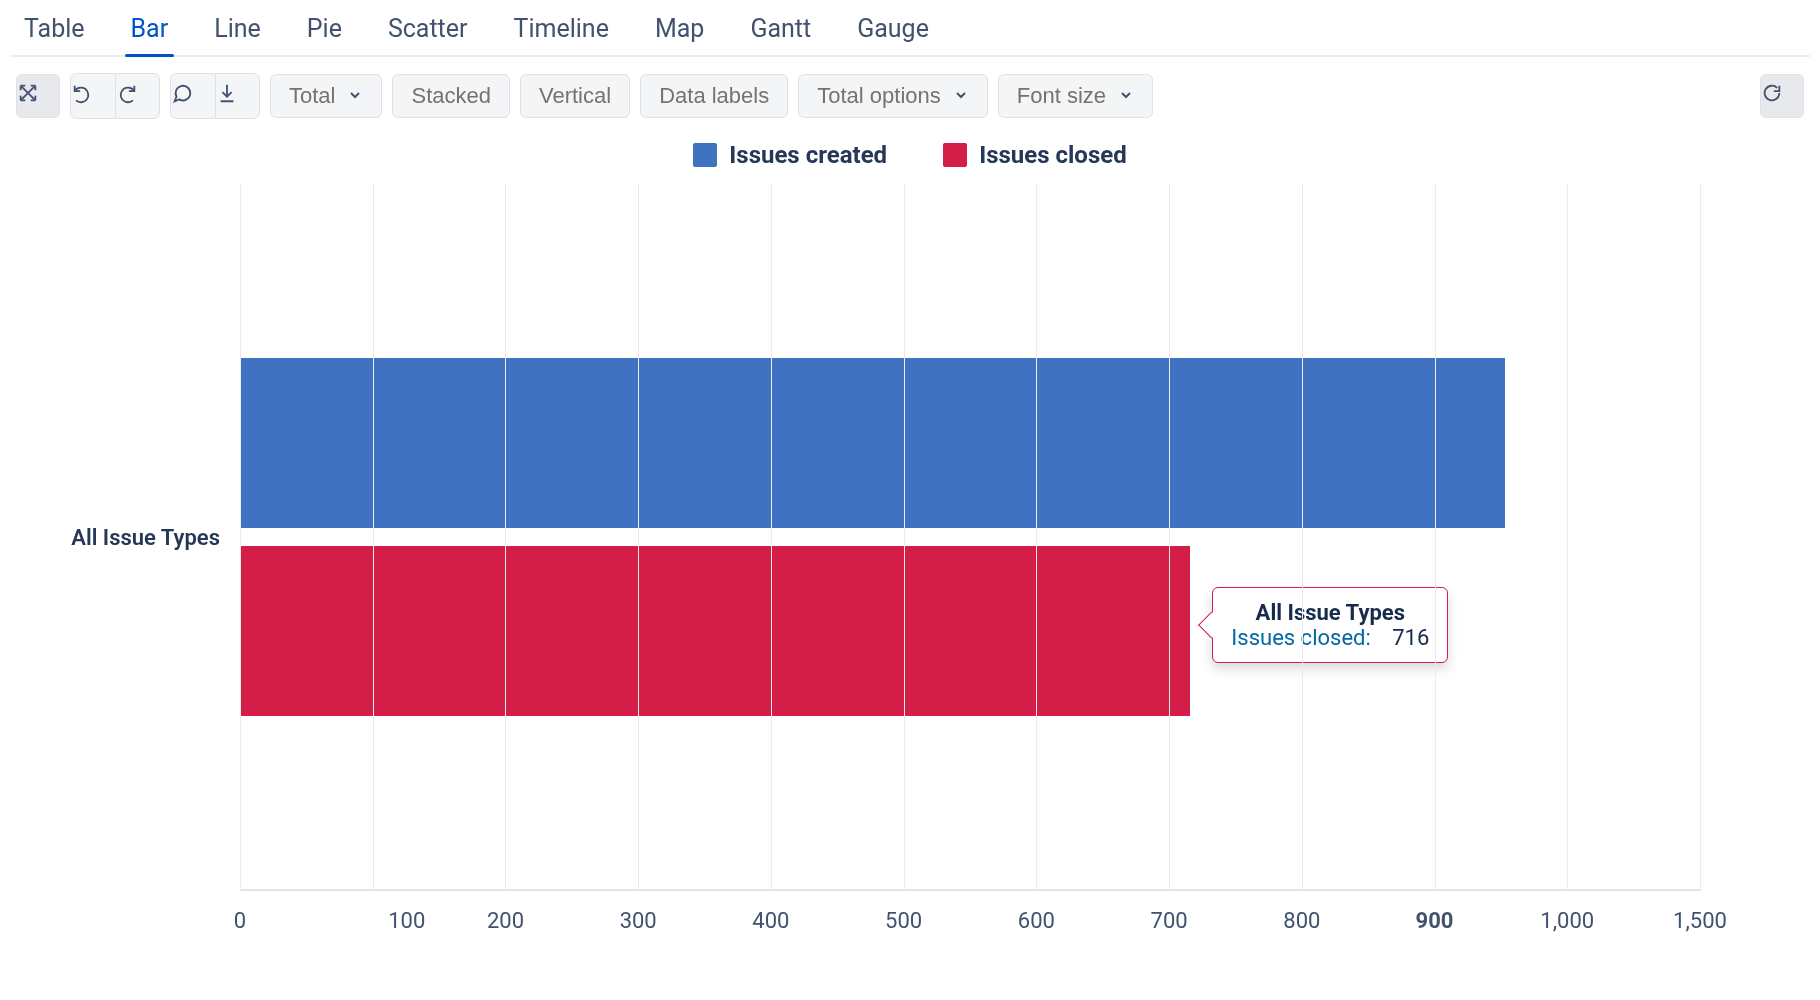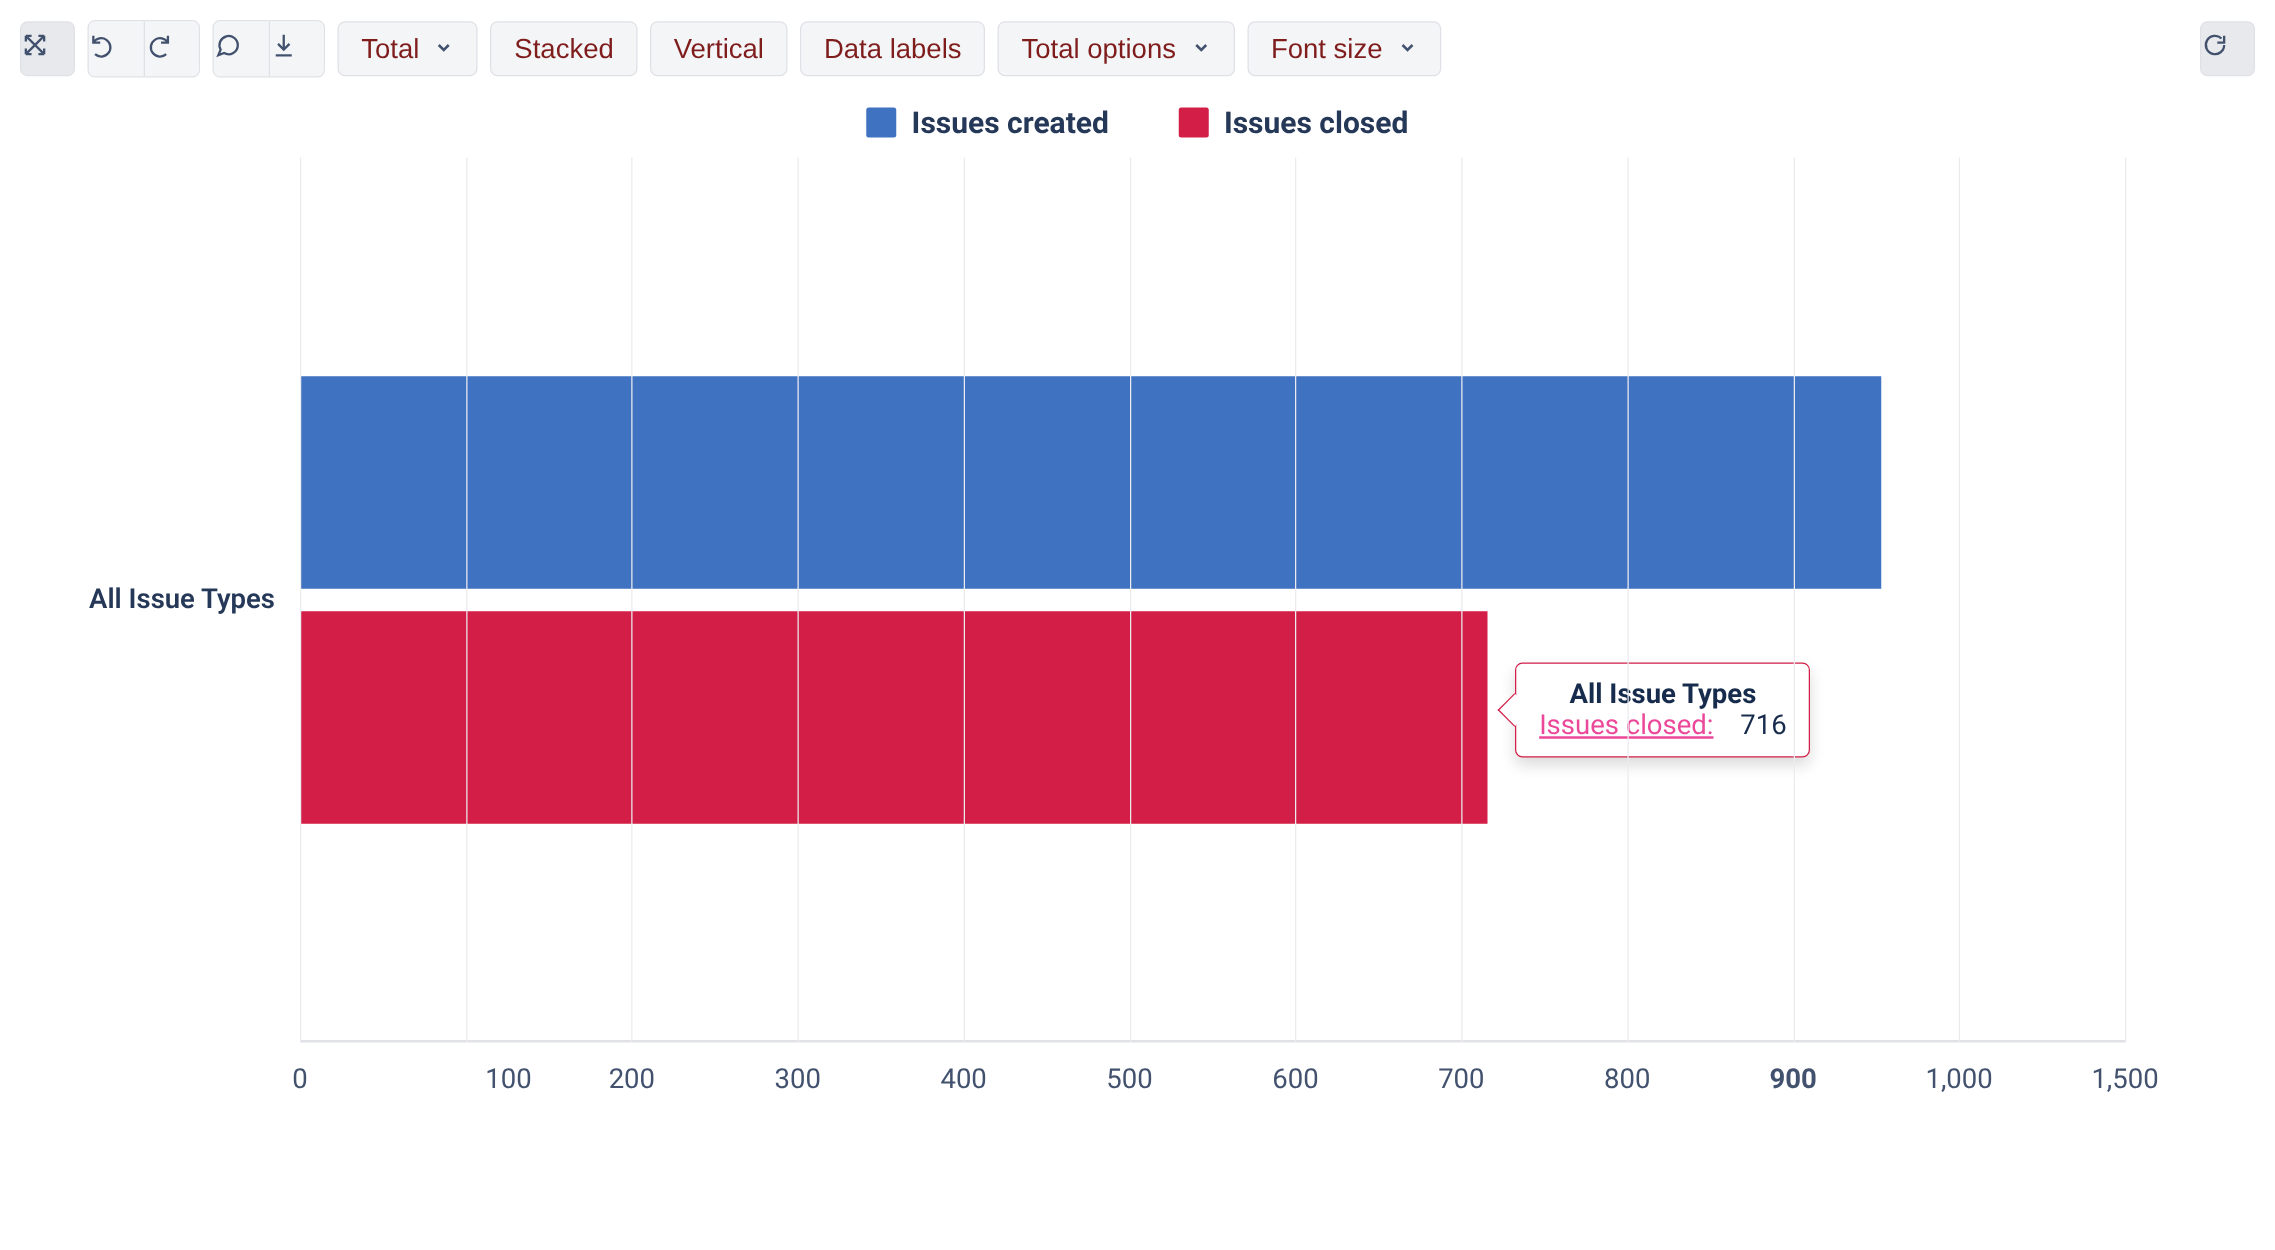--- a/index.html
+++ b/index.html
@@ -7,21 +7,21 @@
   .wrap { width: 1820px; height: 1000px; position: relative; padding: 0 10px; }
 
   
   .tabs { display: flex; gap: 34px; padding: 10px 8px 0 8px; border-bottom: 2px solid #ebecf0; font-size: 25px; color: #42526E; }
   .tab { padding: 4px 6px 12px 6px; cursor: pointer; position: relative; }
   .tab.active { color: #0052CC; }
   .tab.active::after { content: ""; position: absolute; left: 0; right: 0; bottom: -2px; height: 3px; background: #0052CC; border-radius: 2px; }
 
   
   .toolbar { display: flex; gap: 10px; padding: 16px 6px; align-items: center; }
-  .btn { display: inline-flex; align-items: center; justify-content: flex-start; gap: 8px; height: 44px; padding: 0 18px; border: 1px solid #DFE1E6; border-radius: 6px; background: #F4F5F7; color: #7f1d1d; font-size: 22px; cursor: pointer; }
+  .btn { display: inline-flex; align-items: center; justify-content: flex-start; gap: 8px; height: 44px; padding: 0 18px; border: 1px solid #DFE1E6; border-radius: 6px; background: #F4F5F7; color: #737373; font-size: 22px; cursor: pointer; }
   .btn.icon-only { width: 44px; padding: 0; }
   .btn.active-gray { background: #E8E9EC; }
   .btn svg { width: 22px; height: 22px; }
   .btn .chev { margin-left: 4px; }
   .group { display: inline-flex; border: 1px solid #DFE1E6; border-radius: 6px; overflow: hidden; background: #F4F5F7; }
   .group .btn { border: none; border-radius: 0; }
   .group .btn + .btn { border-left: 1px solid #DFE1E6; }
   .spacer { flex: 1 1 auto; }
 
   
@@ -37,30 +37,41 @@
   .bar { position: absolute; height: 170px; left: 0; }
   .bar.blue { background: #3f72c1; }
   .bar.red  { background: #d31e47; }
   .xlabel { position: absolute; bottom: -42px; transform: translateX(-50%); font-size: 22px; color: #42526E; }
   .xaxis-line { position: absolute; left: 0; right: 0; bottom: 0; height: 2px; background: #e0e2e8; }
 
   
   .tooltip { position: absolute; background: #fff; border: 1.5px solid #d31e47; border-radius: 6px; padding: 12px 18px; font-size: 22px; box-shadow: 0 6px 12px rgba(0,0,0,0.15); white-space: nowrap; }
   .tooltip::before { content: ""; position: absolute; left: -11px; top: 50%; transform: translateY(-50%) rotate(45deg); width: 18px; height: 18px; background: #fff; border-left: 1.5px solid #d31e47; border-bottom: 1.5px solid #d31e47; }
   .tooltip .ttitle { font-weight: 700; color: #172B4D; }
-  .tooltip .tseries { color: #ec4899; text-decoration: underline; }
+  .tooltip .tseries { color: #0369a1; }
   .tooltip .tval { color: #172B4D; margin-left: 16px; }
 
   .chev svg { width: 16px; height: 16px; }
 </style>
 </head>
 <body>
 
 <div class="wrap">
 
+  <div class="tabs" id="tabs">
+      <div class="tab">Table</div>
+      <div class="tab active">Bar</div>
+      <div class="tab">Line</div>
+      <div class="tab">Pie</div>
+      <div class="tab">Scatter</div>
+      <div class="tab">Timeline</div>
+      <div class="tab">Map</div>
+      <div class="tab">Gantt</div>
+      <div class="tab">Gauge</div>
+    </div>
 
   <div class="toolbar">
 
     <button class="btn icon-only active-gray">
       <span>
         <svg viewBox="0 0 24 24" fill="none" stroke="#42526E" stroke-width="2">
             <path d="M4 4l16 16M20 4L4 20"></path>
             <path d="M4 4h5M4 4v5M20 20h-5M20 20v-5M20 4h-5M20 4v5M4 20h5M4 20v-5"></path>
           </svg>
       </span>

